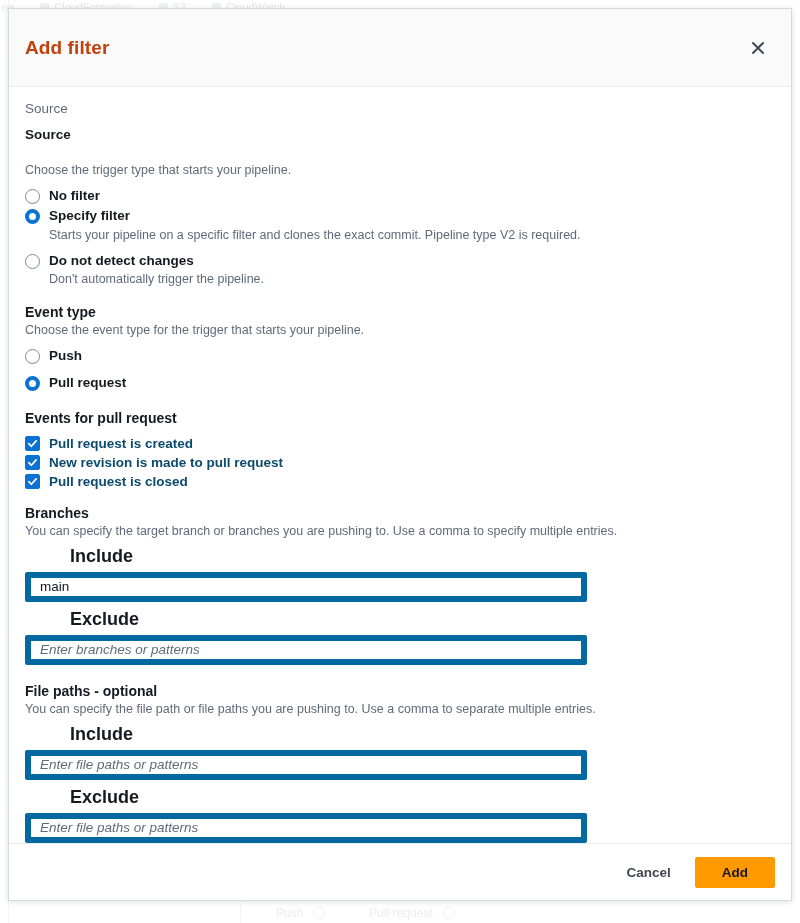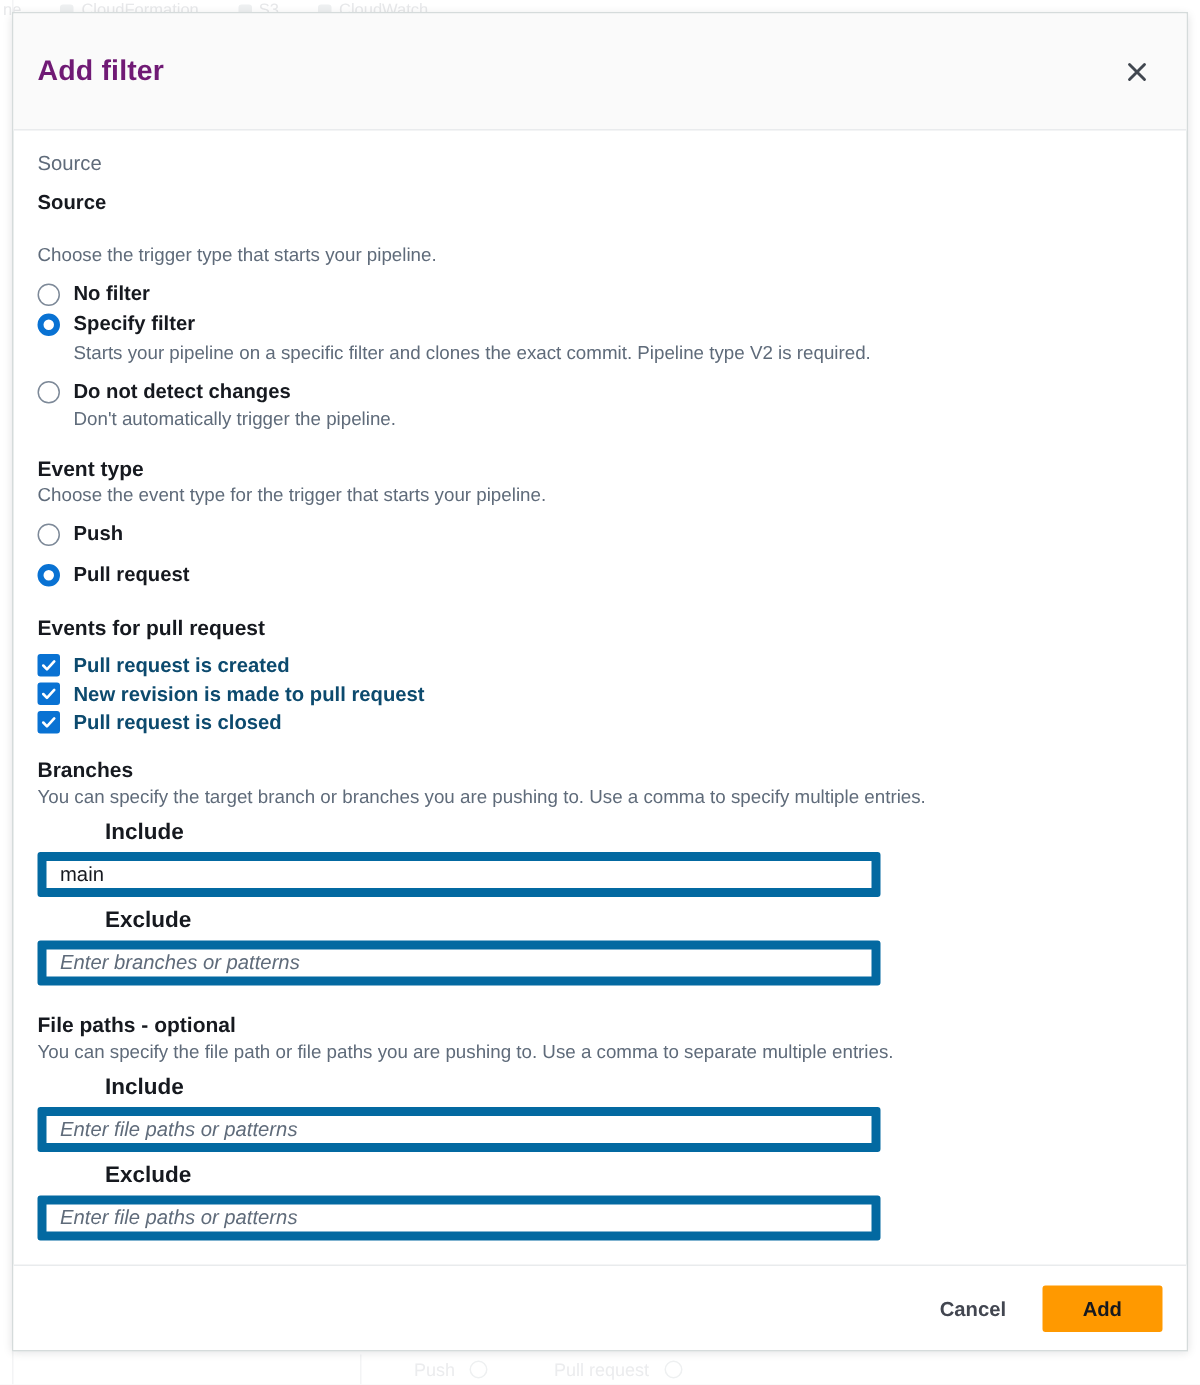--- a/index.html
+++ b/index.html
@@ -101,21 +101,21 @@
     border-bottom: 1px solid #e9ebed;
     box-sizing: border-box;
     display: flex;
     align-items: center;
     justify-content: space-between;
     padding: 0 18px 0 16px;
   }
   .modal-title {
     font-size: 19px;
     font-weight: bold;
-    color: #701a75;
+    color: #c2410c;
     letter-spacing: .1px;
   }
   .close-btn {
     width: 30px;
     height: 30px;
     display: flex;
     align-items: center;
     justify-content: center;
     cursor: pointer;
     border-radius: 2px;
@@ -160,21 +160,21 @@
     color: #16191f;
     margin-bottom: 2px;
   }
   .section-desc {
     font-size: 12.5px;
     color: #5f6b7a;
     margin-bottom: 6px;
     line-height: 1.35;
   }
   .sub-label {
-    font-size: 15px;
+    font-size: 18px;
     font-weight: bold;
     color: #16191f;
     margin-bottom: 5px;
     padding-left: 45px;
   }
 
   
   .radio-row {
     display: flex;
     align-items: flex-start;

